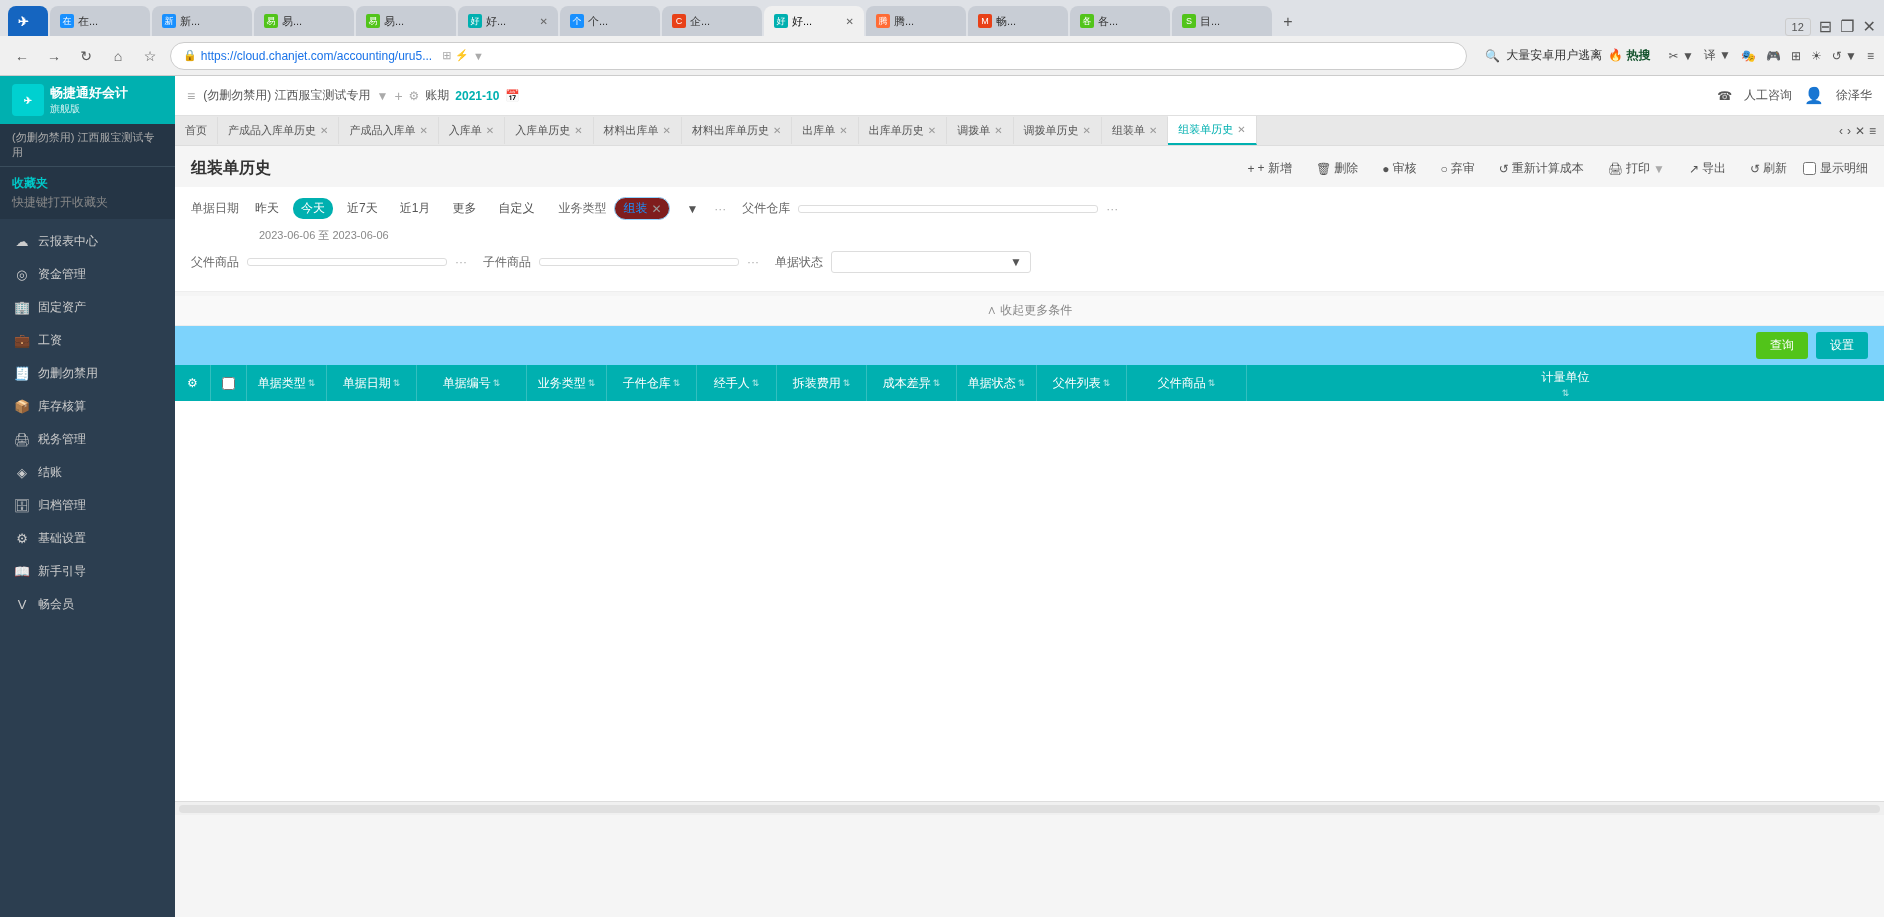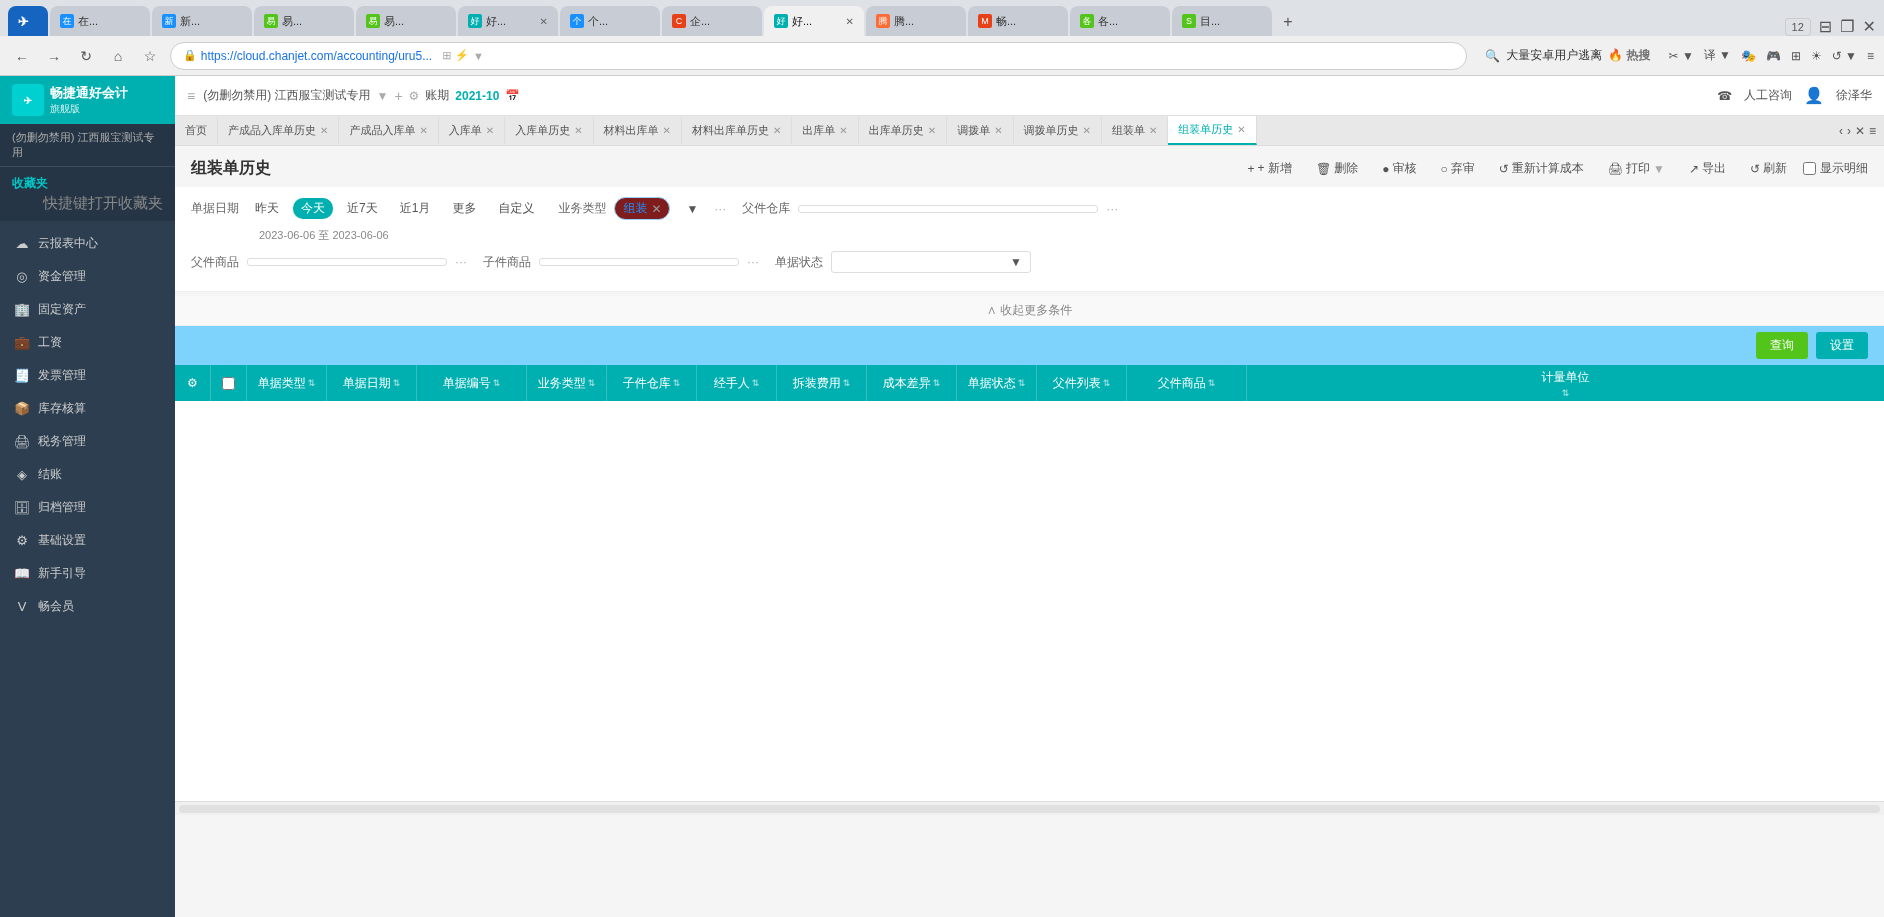--- a/index.html
+++ b/index.html
@@ -11,35 +11,35 @@
     .tab { display: flex; align-items: center; height: 30px; padding: 0 10px; border-radius: 8px 8px 0 0; font-size: 11px; color: #333; background: #c8cdd5; gap: 4px; min-width: 100px; max-width: 140px; white-space: nowrap; overflow: hidden; }
     .tab.active { background: #f0f0f0; color: #111; }
     .tab-icon { width: 14px; height: 14px; border-radius: 2px; display: inline-block; flex-shrink: 0; }
     .tab-close { margin-left: auto; font-size: 10px; color: #666; cursor: pointer; flex-shrink: 0; }
     .tab-add { display: flex; align-items: center; justify-content: center; width: 28px; height: 28px; font-size: 16px; color: #555; cursor: pointer; }
 
     .address-bar { display: flex; align-items: center; height: 40px; background: #f0f0f0; padding: 0 10px; gap: 8px; border-bottom: 1px solid #ccc; }
     .nav-btn { width: 24px; height: 24px; display: flex; align-items: center; justify-content: center; color: #555; cursor: pointer; font-size: 14px; border-radius: 50%; }
     .url-bar { flex: 1; height: 28px; border-radius: 14px; background: white; border: 1px solid #ccc; display: flex; align-items: center; padding: 0 12px; font-size: 12px; color: #1a73e8; gap: 4px; }
     .search-bar { display: flex; align-items: center; gap: 6px; font-size: 12px; color: #333; margin-left: 10px; }
-    .hot-tag { color: #737373; font-weight: bold; }
+    .hot-tag { color: #14532d; font-weight: bold; }
     .browser-tools { display: flex; align-items: center; gap: 10px; margin-left: 10px; color: #555; font-size: 12px; }
 
     
     .app-container { display: flex; height: calc(917px - 76px); }
 
     
     .sidebar { width: 175px; background: #2c3e50; color: white; display: flex; flex-direction: column; flex-shrink: 0; }
     .sidebar-logo { background: #00b0b0; padding: 8px 12px; display: flex; align-items: center; gap: 6px; }
     .logo-text { font-size: 13px; font-weight: bold; color: white; }
     .logo-sub { font-size: 10px; color: rgba(255,255,255,0.8); }
     .sidebar-company { padding: 6px 12px; background: #253545; font-size: 11px; color: #aaa; border-bottom: 1px solid #3a4d5c; }
     .sidebar-favorites { padding: 8px 12px; background: #253545; }
     .favorites-title { color: #00c8c8; font-size: 12px; font-weight: bold; margin-bottom: 2px; }
-    .favorites-sub { font-size: 15px; color: #888; text-align: right; }
+    .favorites-sub { font-size: 12px; color: #888; }
     .sidebar-nav { flex: 1; overflow-y: auto; padding: 6px 0; }
     .nav-item { display: flex; align-items: center; gap: 8px; padding: 8px 14px; cursor: pointer; color: #ccc; font-size: 12px; }
     .nav-icon { width: 16px; height: 16px; display: flex; align-items: center; justify-content: center; font-size: 13px; flex-shrink: 0; }
 
     
     .main-content { flex: 1; display: flex; flex-direction: column; background: #f5f5f5; overflow: hidden; }
 
     
     .top-bar { background: white; border-bottom: 1px solid #e0e0e0; display: flex; align-items: center; padding: 0 12px; height: 40px; gap: 8px; }
     .period-selector { display: flex; align-items: center; gap: 6px; font-size: 12px; color: #333; }
@@ -230,21 +230,21 @@
       <div class="nav-item">
         <span class="nav-icon">🏢</span>
         <span>固定资产</span>
       </div>
       <div class="nav-item">
         <span class="nav-icon">💼</span>
         <span>工资</span>
       </div>
       <div class="nav-item">
         <span class="nav-icon">🧾</span>
-        <span>发票管理</span>
+        <span>勿删勿禁用</span>
       </div>
       <div class="nav-item">
         <span class="nav-icon">📦</span>
         <span>库存核算</span>
       </div>
       <div class="nav-item">
         <span class="nav-icon">🖨</span>
         <span>税务管理</span>
       </div>
       <div class="nav-item">

